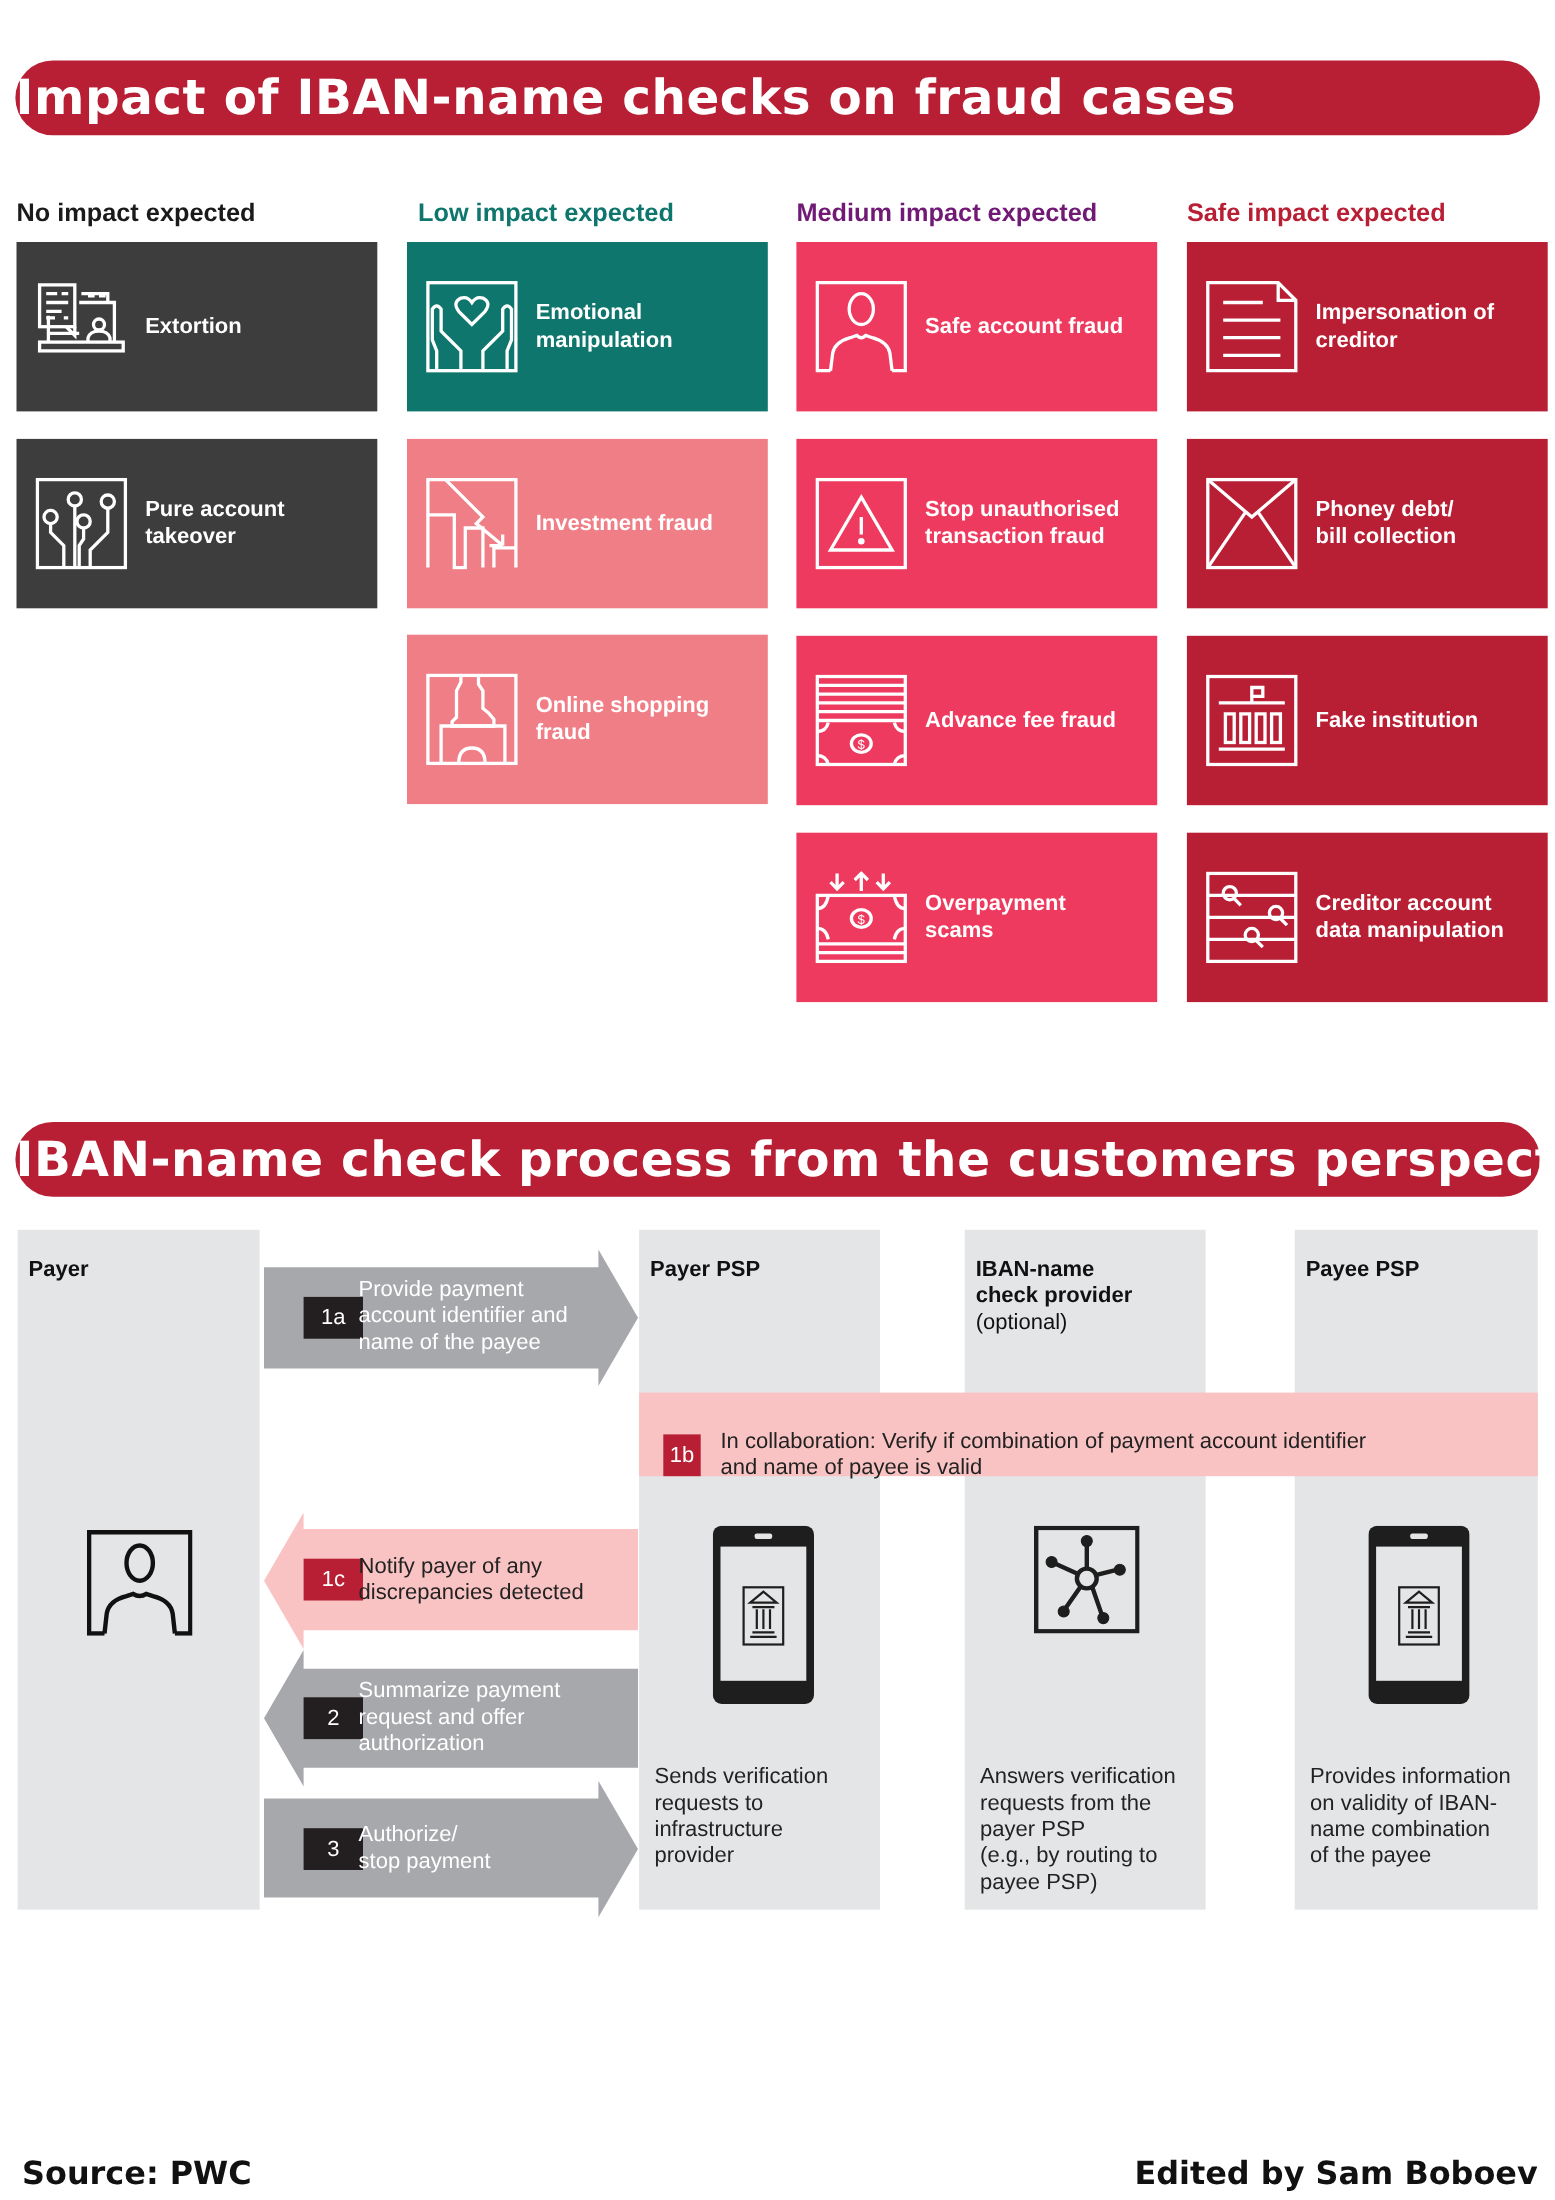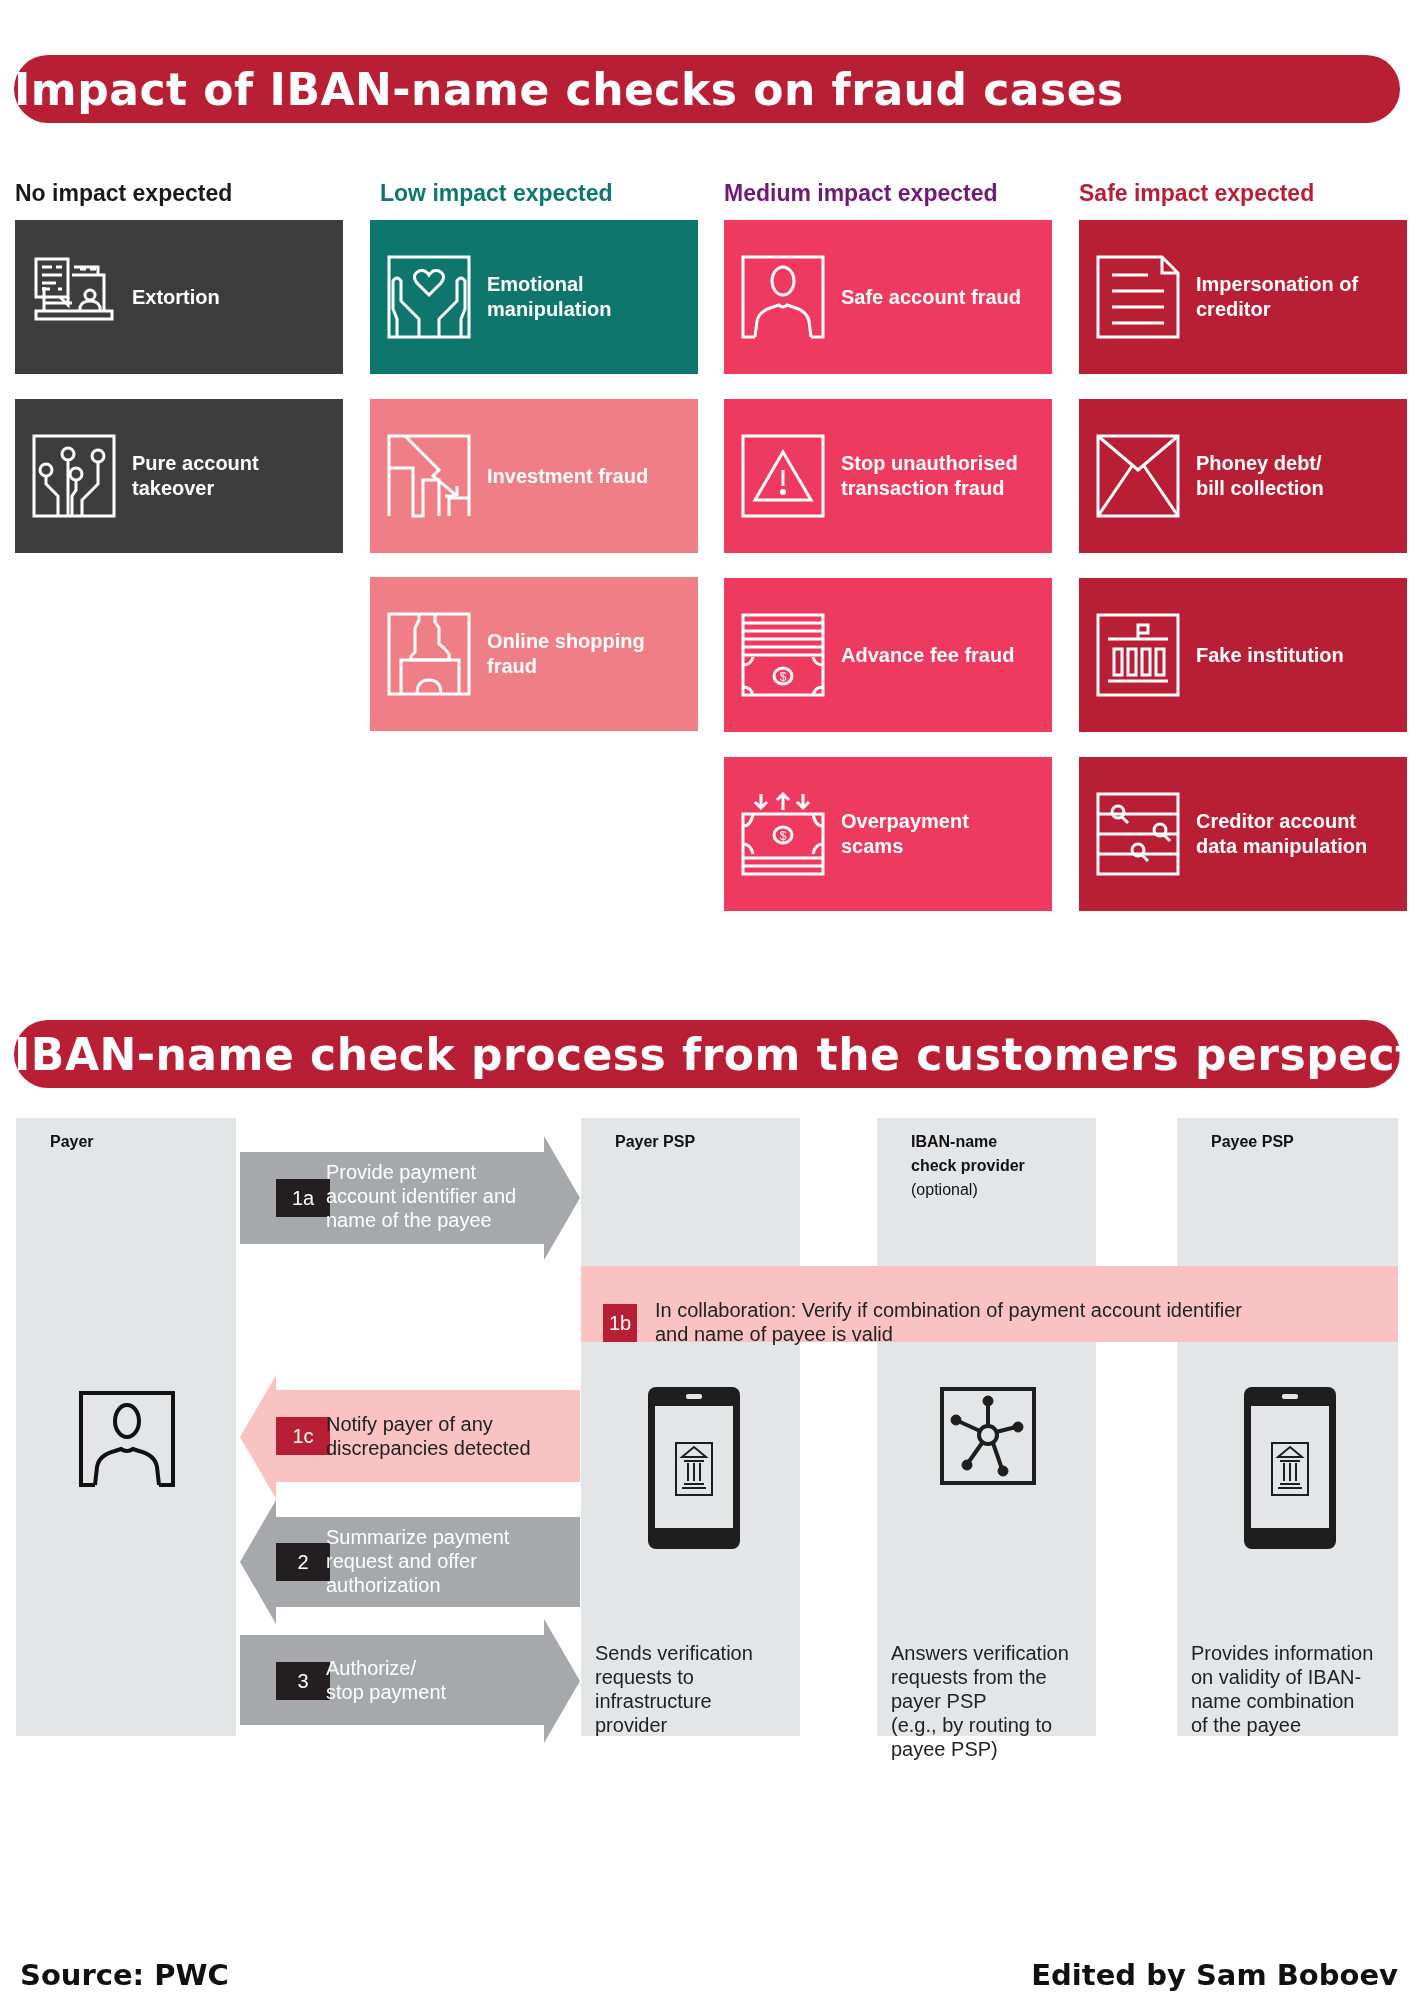--- a/index.html
+++ b/index.html
@@ -31,28 +31,27 @@
   .card .label {
     color: #ffffff; font-weight: bold; font-size: 20px; line-height: 25px;
     margin-left: 16px; white-space: pre-line;
   }
 
   
   .lane {
     position: absolute; background: #e4e5e7; top: 1118px; height: 618px;
   }
   .lane-title {
-    position: absolute; left: 10px; top: 12px; font-size: 16px; line-height: 24px; color: #111; margin-left: 24px;
+    position: absolute; left: 10px; top: 24px; font-size: 20px; line-height: 24px; color: #111;
   }
   .lane-title b { font-weight: bold; display: block; }
   .lane-title span { display: block; font-weight: normal; }
   .lane-desc {
     position: absolute; left: 14px; top: 485px; font-size: 20px; line-height: 24px; color: #222;
     white-space: pre-line;
-    margin-top: 38px;
   }
 
   .arrow { position: absolute; left: 240px; width: 340px; }
   .arrow svg { position: absolute; left: 0; top: 0; }
   .arrow .step {
     position: absolute; width: 54px; height: 38px; color: #fff; font-size: 20px;
     display: flex; align-items: center; justify-content: center;
   }
   .arrow .atext {
     position: absolute; font-size: 20px; line-height: 24px; white-space: pre-line;

